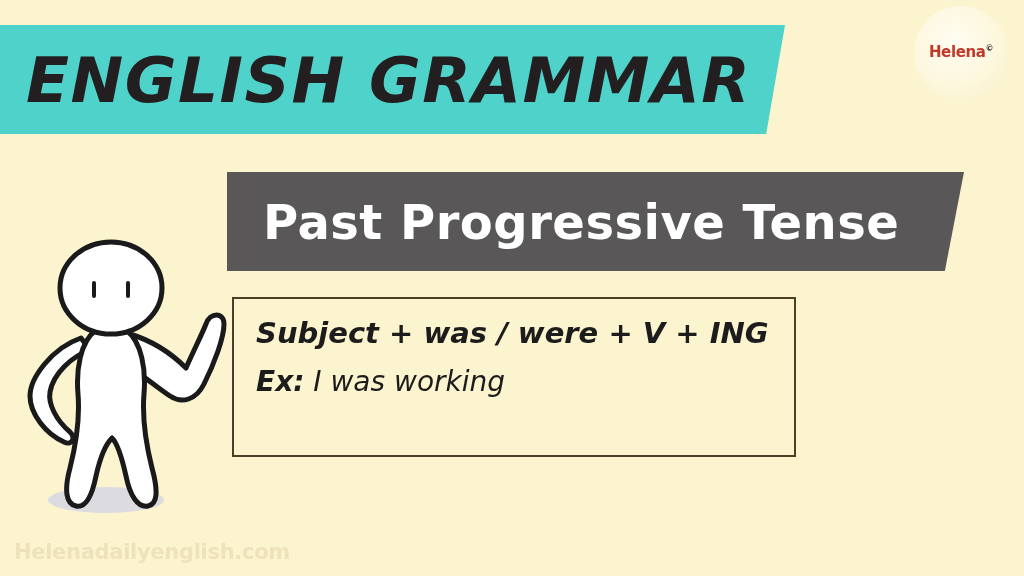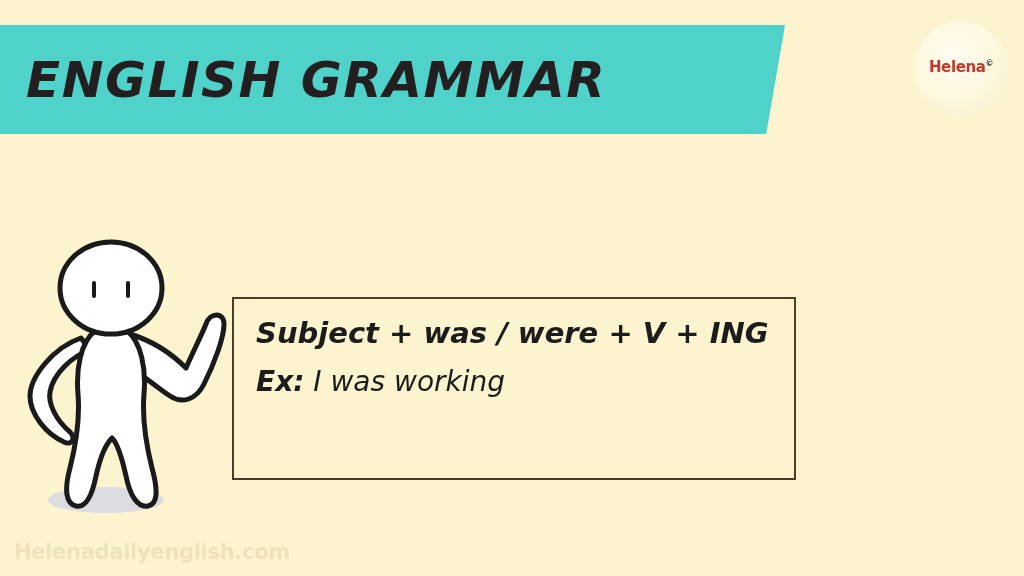--- a/index.html
+++ b/index.html
@@ -32,34 +32,34 @@
     height: 109px;
     background: #4ed2c9;
     clip-path: polygon(0 0, 100% 0, 97.6% 100%, 0 100%);
   }
   .teal-banner-title {
     position: absolute;
     left: 26px;
     top: 50%;
     transform: translateY(-50%);
     font-family: "DejaVu Sans", sans-serif;
-    font-size: 50px;
+    font-size: 63px;
     font-weight: bold;
     font-style: italic;
     letter-spacing: 1.5px;
     color: #231f20;
     white-space: nowrap;
     line-height: 1;
   }
 
   
   .logo {
     position: absolute;
     right: 16px;
-    top: 21px;
+    top: 6px;
     width: 94px;
     height: 94px;
     border-radius: 50%;
     background: radial-gradient(circle at 42% 38%, #fffdf2 0%, #fdf7dd 55%, #f7eec7 100%);
     display: flex;
     flex-direction: column;
     justify-content: center;
     text-align: center;
     gap: 36px;
   }
@@ -109,21 +109,21 @@
     letter-spacing: 0.5px;
     line-height: 1;
   }
 
   
   .formula-box {
     position: absolute;
     left: 232px;
     top: 297px;
     width: 564px;
-    height: 183px;
+    height: 160px;
     border: 2px solid #4a3f26;
     background: #fcf4cf;
     box-sizing: border-box;
     padding: 18px 22px 0 22px;
   }
   .formula-line {
     font-family: "DejaVu Sans", sans-serif;
     font-size: 29px;
     font-weight: bold;
     font-style: italic;
@@ -180,20 +180,23 @@
 <div id="canvas">
 
   <div class="teal-banner">
     <div class="teal-banner-title">ENGLISH GRAMMAR</div>
   </div>
 
   <div class="logo">
     <div class="logo-line1"><span>Helena</span><span class="logo-copy">©</span></div>
   </div>
 
+  <div class="dark-banner">
+    <div class="dark-banner-title">Past Progressive Tense</div>
+  </div>
 
   <div class="formula-box">
     <div class="formula-line">Subject + was / were + V + ING</div>
     <div class="example-line"><span class="example-label">Ex:</span> <span class="example-text">I was working</span></div>
   </div>
 
   <div class="figure-wrap">
     <svg viewBox="0 0 230 290" xmlns="http://www.w3.org/2000/svg">
       <ellipse cx="88" cy="262" rx="58" ry="13" fill="#DCDCE0"></ellipse>
       <g fill="#FFFFFF" stroke="#1A1A1A" stroke-width="5" stroke-linecap="round" stroke-linejoin="round">

